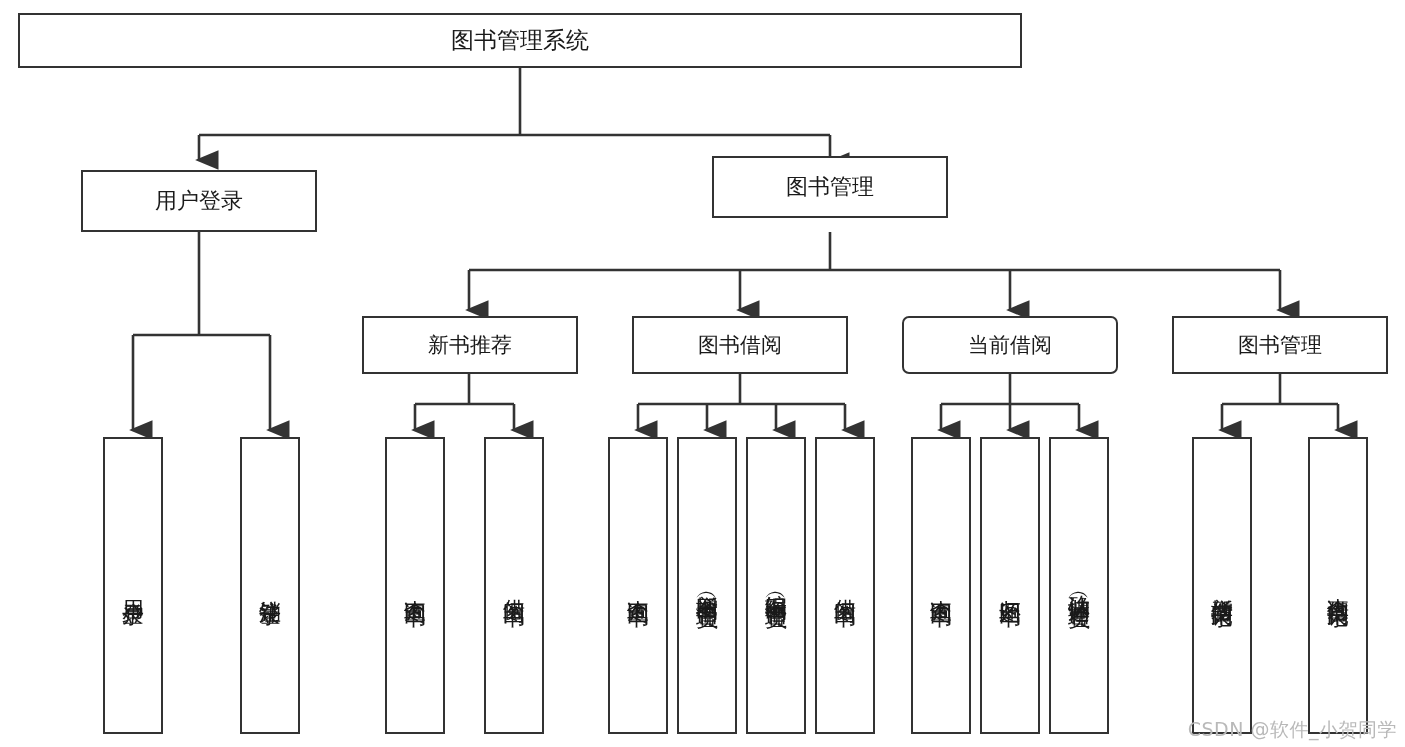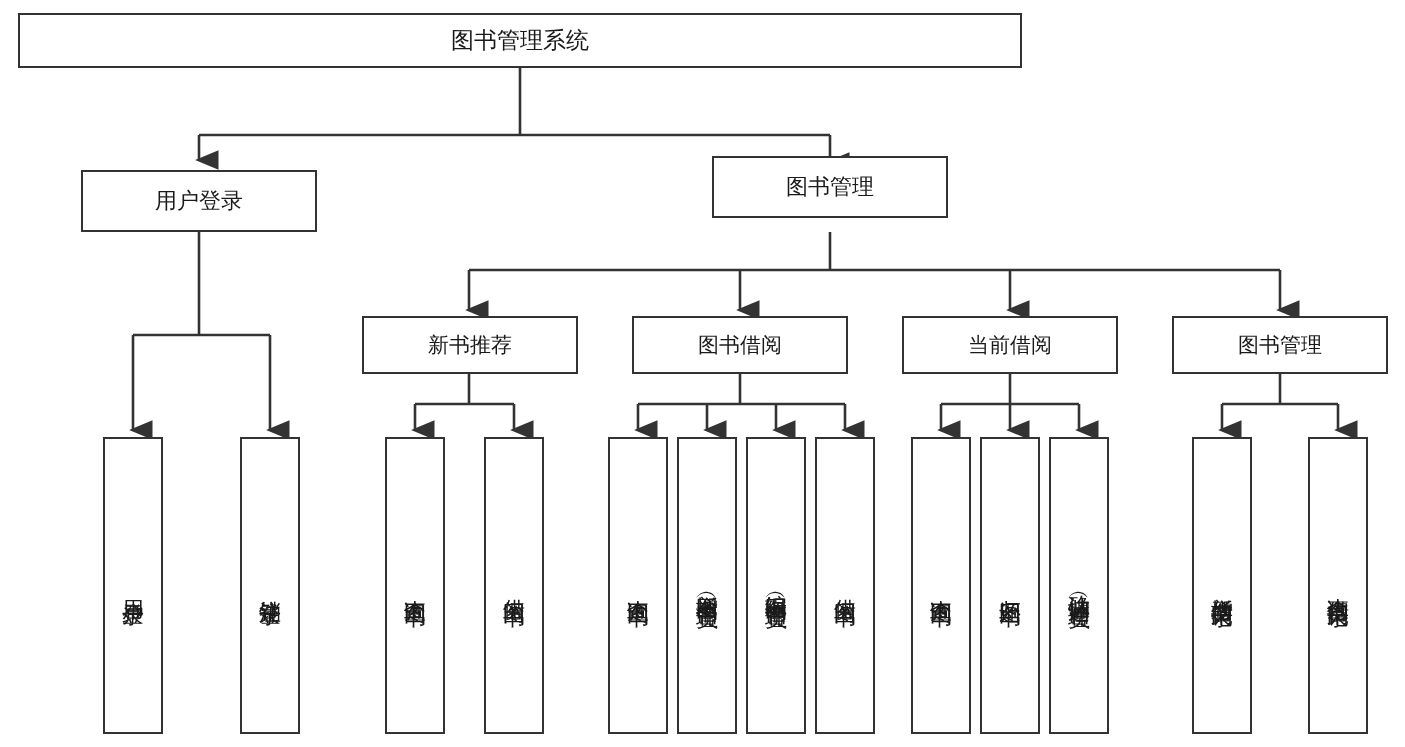--- a/index.html
+++ b/index.html
@@ -132,21 +132,21 @@
   <div class="node lvl2" style="left:712px; top:156px; width:236px; height:62px;">
     <span class="lbl">图书管理</span>
   </div>
 
   <div class="node lvl3" style="left:632px; top:316px; width:216px; height:58px;">
     <span class="lbl">图书借阅</span>
   </div>
   <div class="node lvl3" style="left:362px; top:316px; width:216px; height:58px;">
     <span class="lbl">新书推荐</span>
   </div>
-  <div class="node lvl3" style="left:902px; top:316px; width:216px; height:58px;">
+  <div class="node lvl3" style="left:902px; top:316px; width:216px; height:58px;border-radius:7px;">
     <span class="lbl">当前借阅</span>
   </div>
   <div class="node lvl3" style="left:1172px; top:316px; width:216px; height:58px;">
     <span class="lbl">图书管理</span>
   </div>
 
   <div class="node leaf" style="left:103px; top:437px; width:60px; height:297px;">
     <span class="lbl">用户登录</span>
   </div>
   <div class="node leaf" style="left:240px; top:437px; width:60px; height:297px;">
@@ -183,14 +183,15 @@
     <span class="lbl">确认归还（管理员）</span>
   </div>
 
   <div class="node leaf" style="left:1192px; top:437px; width:60px; height:297px;">
     <span class="lbl">新增借阅记录</span>
   </div>
   <div class="node leaf" style="left:1308px; top:437px; width:60px; height:297px;">
     <span class="lbl">查询借阅记录</span>
   </div>
 
+  <div class="watermark">CSDN @软件_小贺同学</div>
 
 </div>
 
 </body></html>

